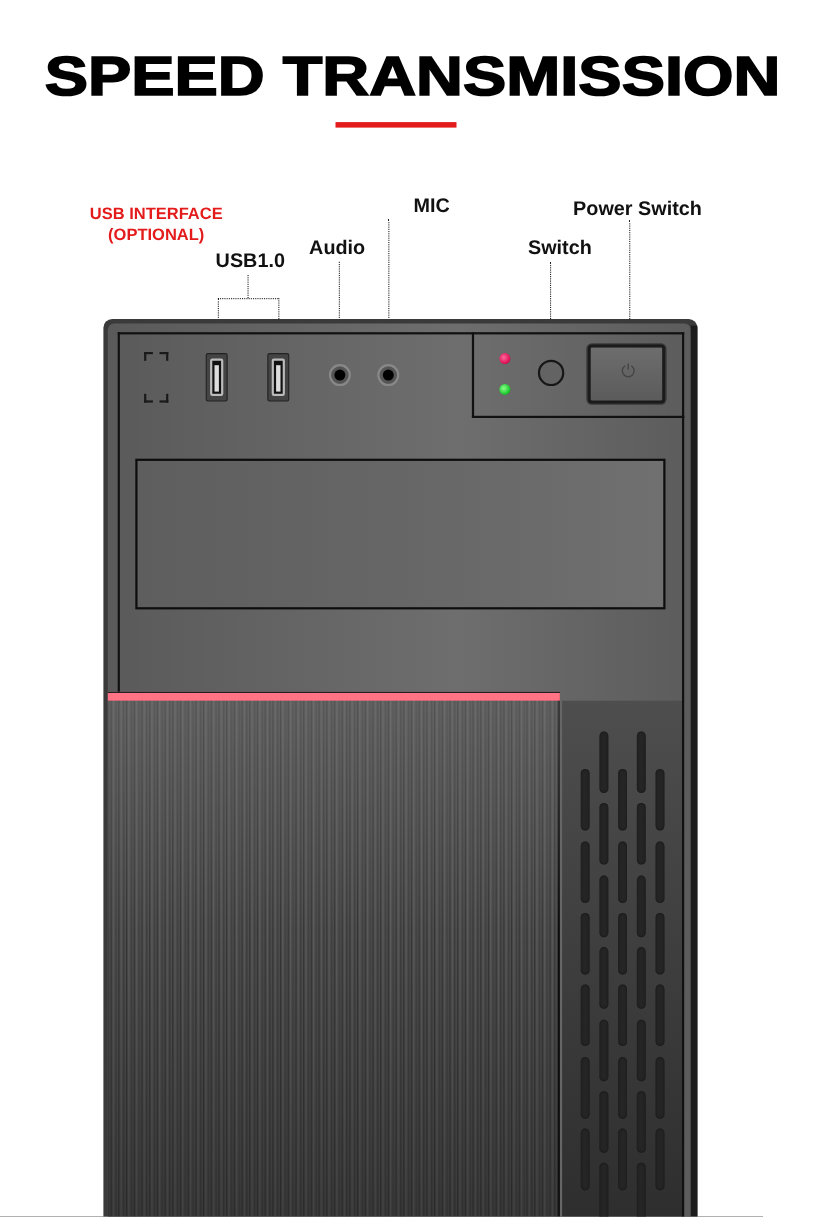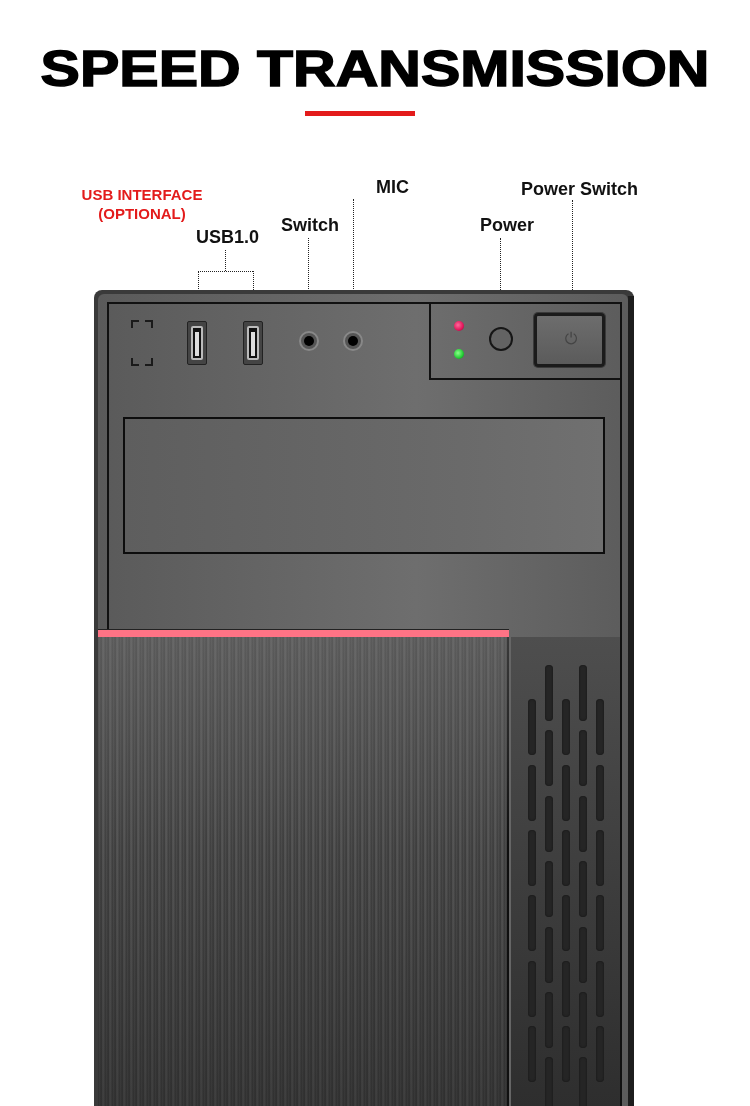--- a/index.html
+++ b/index.html
@@ -44,23 +44,23 @@
 <body>
 
 <div class="title">SPEED TRANSMISSION</div>
 <div class="title-underline"></div>
 
 <div class="label-red" style="left:74px;top:185px;width:136px;">
   <div>USB INTERFACE</div>
   <div>(OPTIONAL)</div>
 </div>
 <div class="label" style="left:196px;top:227px;">USB1.0</div>
-<div class="label" style="left:281px;top:215px;">Switch</div>
+<div class="label" style="left:281px;top:215px;">Audio</div>
 <div class="label" style="left:352px;top:177px;margin-left:24px;">MIC</div>
-<div class="label" style="left:480px;top:215px;">Power</div>
+<div class="label" style="left:480px;top:215px;">Switch</div>
 <div class="label" style="left:521px;top:179px;">Power Switch</div>
 
 <div class="leader" style="left:225px;top:250px;height:21px;"></div>
 <div class="leader-h" style="left:198px;top:271px;width:55px;"></div>
 <div class="leader" style="left:198px;top:271px;height:90px;"></div>
 <div class="leader" style="left:253px;top:271px;height:75px;"></div>
 <div class="leader" style="left:308px;top:238px;height:103px;"></div>
 <div class="leader" style="left:353px;top:199px;height:142px;"></div>
 <div class="leader" style="left:500px;top:238px;height:100px;"></div>
 <div class="leader" style="left:572px;top:200px;height:142px;"></div>

